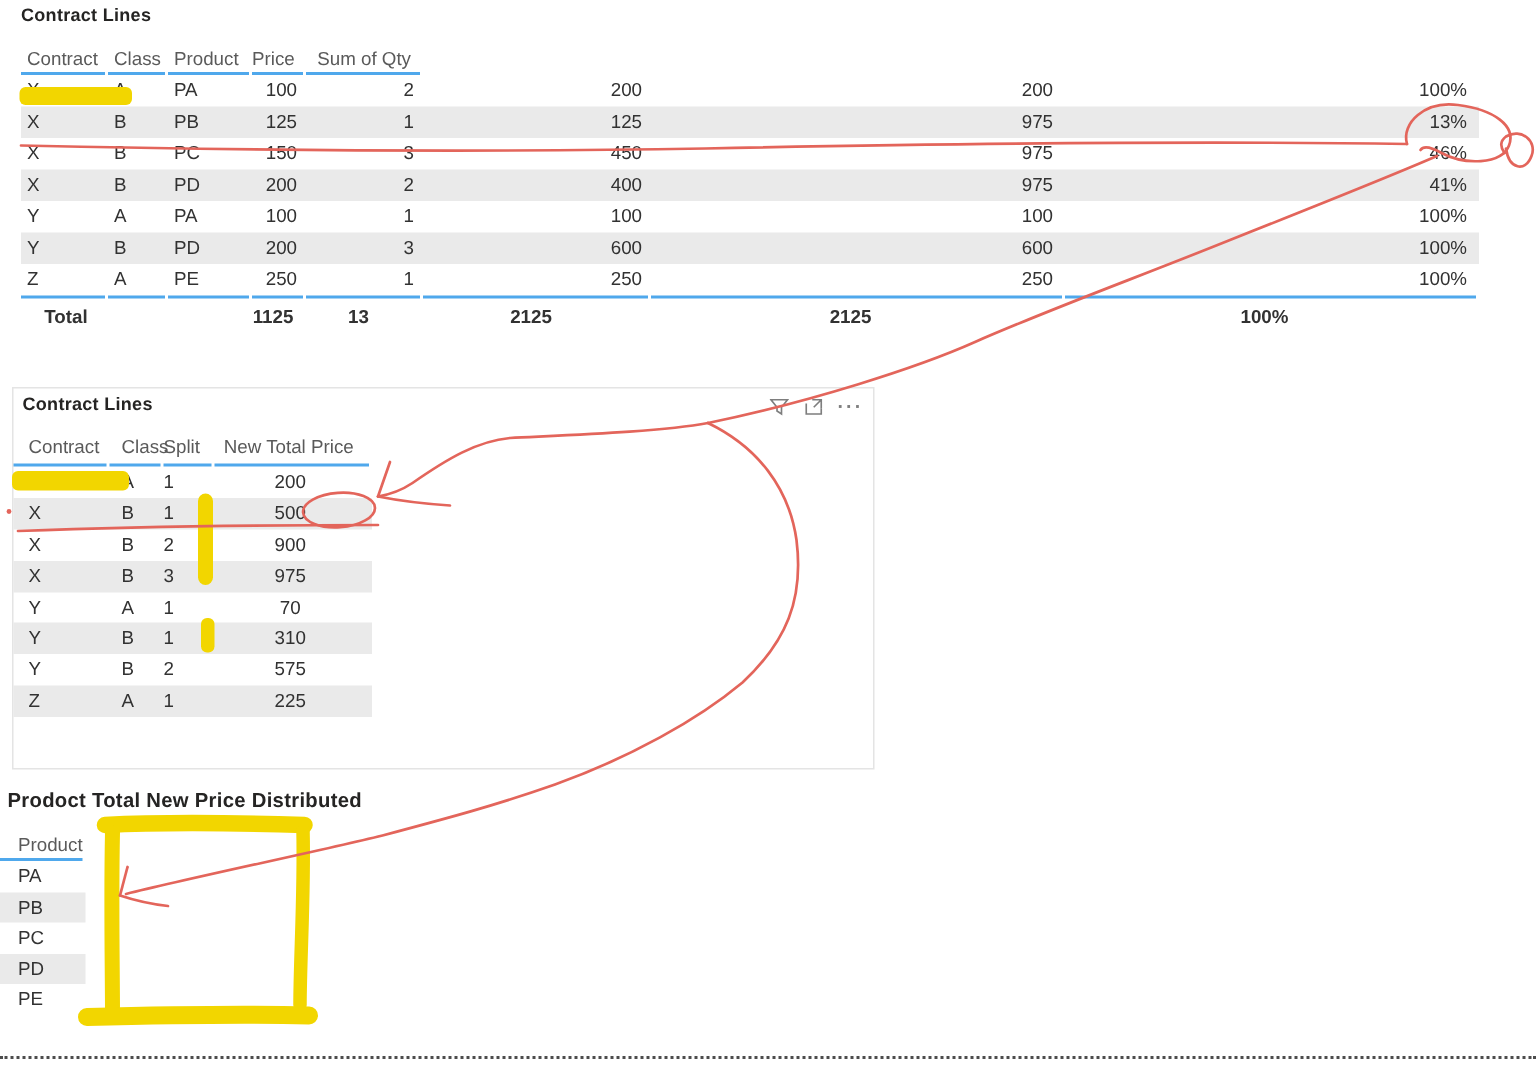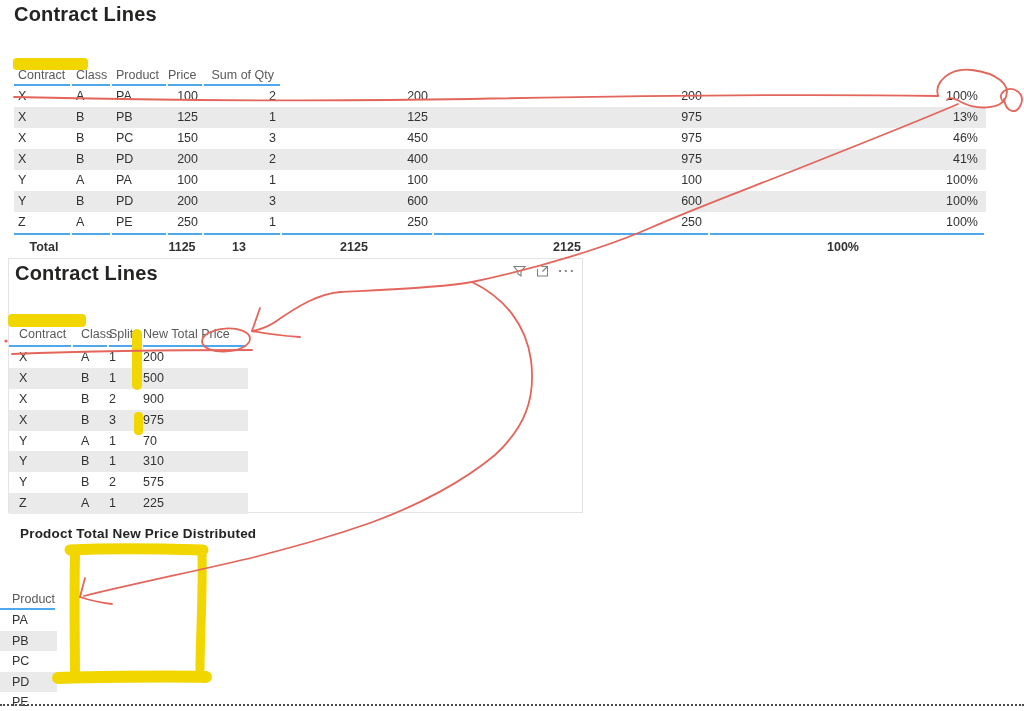--- a/index.html
+++ b/index.html
@@ -12,24 +12,24 @@
   :root{
     --blue:#4fa8ec;
     --band:#eaeaea;
     --red:#e3655b;
     --yellow:#f2d600;
     --celltext:#323232;
     --headtext:#5a5a5a;
   }
   .visual{position:absolute;}
   .v-title{
-    font-size:20px;font-weight:600;color:#252423;letter-spacing:.2px;
+    font-size:12px;font-weight:600;color:#252423;letter-spacing:.2px;
     white-space:nowrap;
   }
-  .tbl{position:absolute;margin-top:36px;}
+  .tbl{position:absolute;}
   .trow{display:grid;}
   .t1 .trow{grid-template-columns:58px 40px 56px 36px 78px 152px 276px 276px;}
   .t2 .trow{grid-template-columns:64px 36px 34px 105px;}
   .t3 .trow{grid-template-columns:57px;}
   .hc{
     font-size:12.5px;color:var(--headtext);
     height:22px;line-height:22px;box-sizing:content-box;
     border-bottom:2px solid var(--blue);
     margin-right:2px;white-space:nowrap;overflow:visible;
   }
@@ -41,21 +41,21 @@
   .t1 .dc{height:21px;line-height:21px;}
   .t2 .dc{height:20.9px;line-height:20.9px;}
   .t3 .dc{height:20.5px;line-height:20.5px;}
   .alt{background:var(--band);}
   .total .dc{font-weight:700;border-top:2px solid var(--blue);margin-right:2px;height:22px;line-height:24px;text-align:center;}
   .l4{text-align:left;padding-left:4px;}
   .l8{text-align:left;padding-left:8px;}
   .l10{text-align:left;padding-left:10px;}
   .l12{text-align:left;padding-left:12px;}
   .r2{padding-right:2px;}
-  .r4{text-align:left;padding-right:4px;}
+  .r4{text-align:center;padding-right:4px;}
   .r6{text-align:right;padding-right:6px;}
   .r8{text-align:right;padding-right:8px;}
   #visual2{
     left:8px;top:258px;width:575px;height:255px;
     border:1px solid #e4e4e4;background:#fff;box-sizing:border-box;
   }
   .vheader-icons{
     position:absolute;top:5px;right:6px;display:flex;align-items:center;gap:9px;
   }
   .vh-btn{width:14px;height:14px;display:flex;align-items:center;justify-content:center;cursor:pointer;}
@@ -236,21 +236,21 @@
       <div class="trow alt">
         <div class="dc l10">Z</div>
         <div class="dc l8">A</div>
         <div class="dc r2">1</div>
         <div class="dc r4">225</div>
       </div>
     </div>
 </div>
 
 <div class="visual" id="visual3" style="left:0;top:524px;width:250px;height:170px;">
-  <div class="v-title" style="position:absolute;left:20px;top:2px;font-size:13.5px;">Prodoct Total New Price Distributed</div>
+  <div class="v-title" style="position:absolute;left:5px;top:2px;font-size:13.5px;">Prodoct Total New Price Distributed</div>
   <div class="tbl t3" id="t3" style="left:0;top:24px;width:57px;">
       <div class="trow hrow">
         <div class="hc l12">Product</div>
       </div>
       <div class="trow">
         <div class="dc l12">PA</div>
       </div>
       <div class="trow alt">
         <div class="dc l12">PB</div>
       </div>

